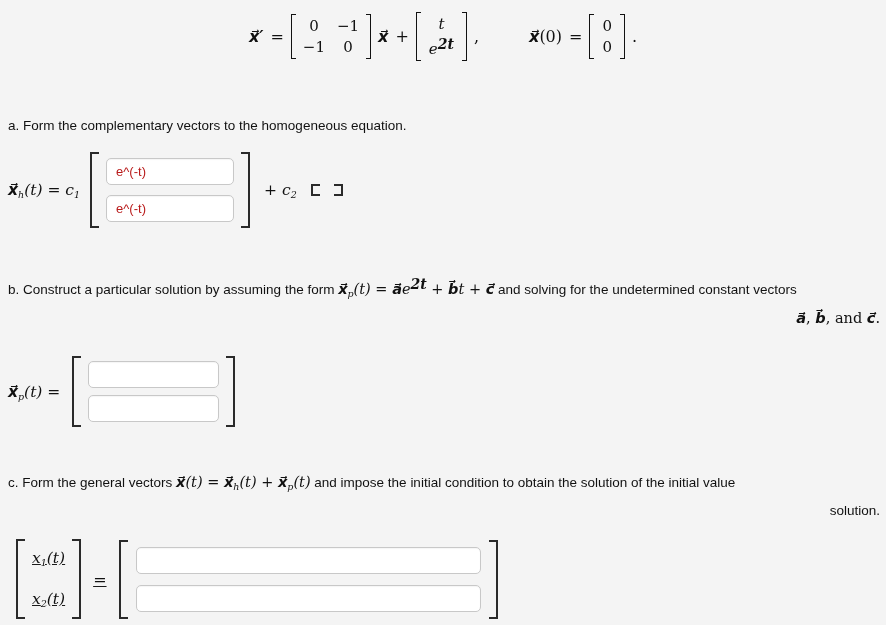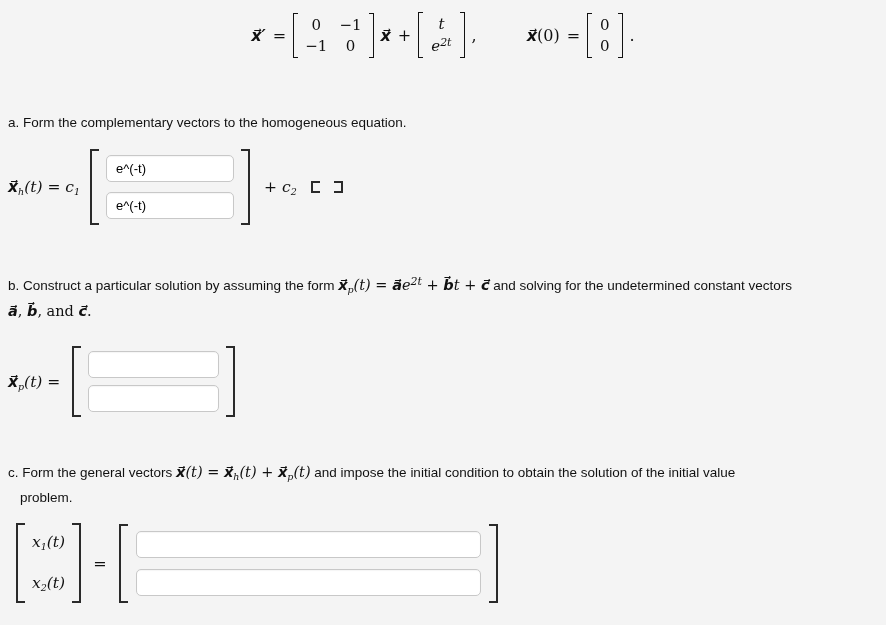--- a/index.html
+++ b/index.html
@@ -10,21 +10,21 @@
     color:#1a1a1a;
     overflow:hidden;
   }
   .page { width:886px; height:625px; position:relative; }
 
   
   .math { font-family:"DejaVu Serif","DejaVu Sans",serif; color:#111; }
   .mi { font-style:italic; }
   .mb { font-style:italic; font-weight:700; }
   sub { font-size:9.5px; vertical-align:-3px; font-style:italic; }
-  sup { font-size:11px; vertical-align:5px; font-style:italic; }
+  sup { font-size:14px; vertical-align:5px; font-style:italic;font-weight:bold; }
 
   
   .eq-row {
     display:flex; justify-content:center; align-items:center;
     gap:7px; padding-top:12px; font-size:16px;
   }
   .mtx { display:inline-flex; align-items:stretch; }
   .mbr { width:5px; }
   .mbr.l { border-left:1.5px solid #111; border-top:1.5px solid #111; border-bottom:1.5px solid #111; }
   .mbr.r { border-right:1.5px solid #111; border-top:1.5px solid #111; border-bottom:1.5px solid #111; }
@@ -38,28 +38,28 @@
     gap:3px; padding:3px 8px; font-size:15px;
   }
   .eq-gap { width:36px; }
 
   
   .prompt { font-size:13.5px; line-height:21px; color:#111; max-width:872px; }
   .prompt .math { font-size:14.5px; }
   .prompt-a { margin:54px 0 0 8px; }
   .prompt-b { margin:46px 0 0 8px; }
   .prompt-c { margin:44px 0 0 8px; }
-  .prompt-line2 { font-size:14.5px; line-height:22px; }
+  .prompt-line2 { font-size:14.5px; line-height:28px;text-align:right; }
   .prompt-line2.plain { font-size:13.5px; margin-left:12px; }
 
   
   .ans-row { display:flex; align-items:center; margin-left:8px; }
   .ans-row.pa { margin-top:16px; gap:10px; }
   .ans-row.pb { margin-top:24px; gap:12px; }
-  .ans-row.pc { margin-top:14px; margin-left:16px; gap:12px; }
+  .ans-row.pc { margin-top:14px; margin-left:16px; gap:12px;text-decoration:underline; }
   .lhs { font-size:15.5px; }
   .plus-c2 { font-size:15.5px; margin:12px 4px; }
   .eqsign { font-size:16px; }
 
   .agroup { display:inline-flex; align-items:stretch; }
   .abr { width:9px; }
   .abr.l { border-left:2px solid #2a2a2a; border-top:2px solid #2a2a2a; border-bottom:2px solid #2a2a2a; }
   .abr.r { border-right:2px solid #2a2a2a; border-top:2px solid #2a2a2a; border-bottom:2px solid #2a2a2a; }
   .acol { display:flex; flex-direction:column; gap:10px; padding:6px 7px; }
   .acol.pb { gap:7px; padding:5px 7px; }
@@ -67,21 +67,21 @@
 
   .ccol {
     display:flex; flex-direction:column; gap:22px;
     padding:10px 7px; font-size:15.5px;
   }
 
   input.ans {
     width:128px; height:27px;
     border:1px solid #c8c8c8; border-radius:5px;
     background:#fff; padding:0 9px;
-    font-family:"Liberation Sans",sans-serif; font-size:13px; color:#000000;
+    font-family:"Liberation Sans",sans-serif; font-size:13px; color:#b91c1c;
     outline:none; box-shadow:inset 0 1px 1px rgba(0,0,0,0.04);
   }
   input.ans.w130 { width:131px; }
   input.ans.wide { width:345px; }
 
   
   .footer {
     margin-top:22px; border-top:1px solid #d9d9d9;
     height:21px; background:#f6f6f6;
   }
@@ -175,21 +175,21 @@
       <span class="acol pb">
         <input class="ans w130" type="text" value="" style="">
         <input class="ans w130" type="text" value="" style="">
       </span>
       <span class="abr r"></span>
     </span>
   </div>
 
   <div class="prompt prompt-c">
     <span>c. Form the general vectors </span><span class="math"><span class="mb">x⃗</span><span class="mi">(t) = </span><span class="mb">x⃗</span><sub>h</sub><span class="mi">(t) + </span><span class="mb">x⃗</span><sub>p</sub><span class="mi">(t)</span></span><span> and impose the initial condition to obtain the solution of the initial value</span>
-    <div class="prompt-line2 plain">problem.</div>
+    <div class="prompt-line2 plain">solution.</div>
   </div>
 
   <div class="ans-row pc">
     <span class="agroup math">
       <span class="abr l"></span>
       <span class="ccol">
         <span><span class="mi">x</span><sub>1</sub><span class="mi">(t)</span></span>
         <span><span class="mi">x</span><sub>2</sub><span class="mi">(t)</span></span>
       </span>
       <span class="abr r"></span>

